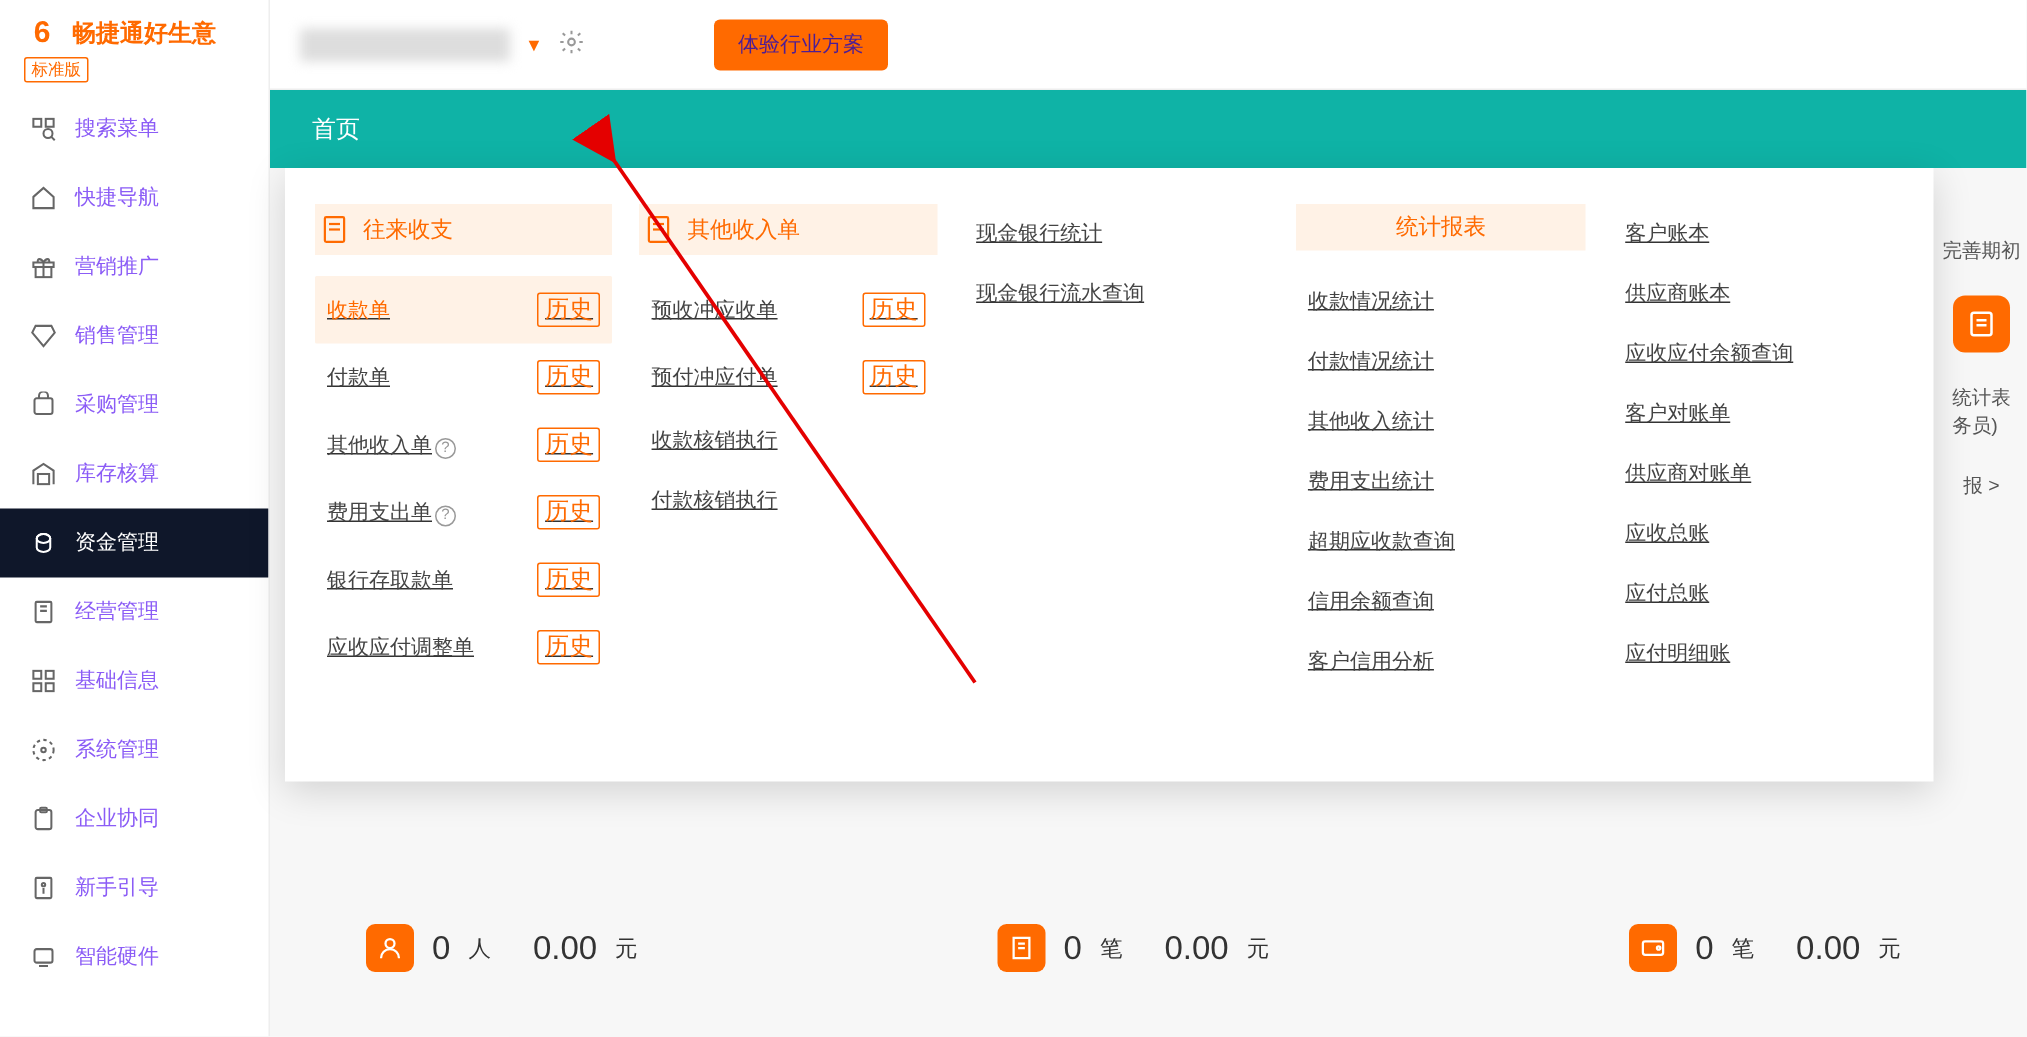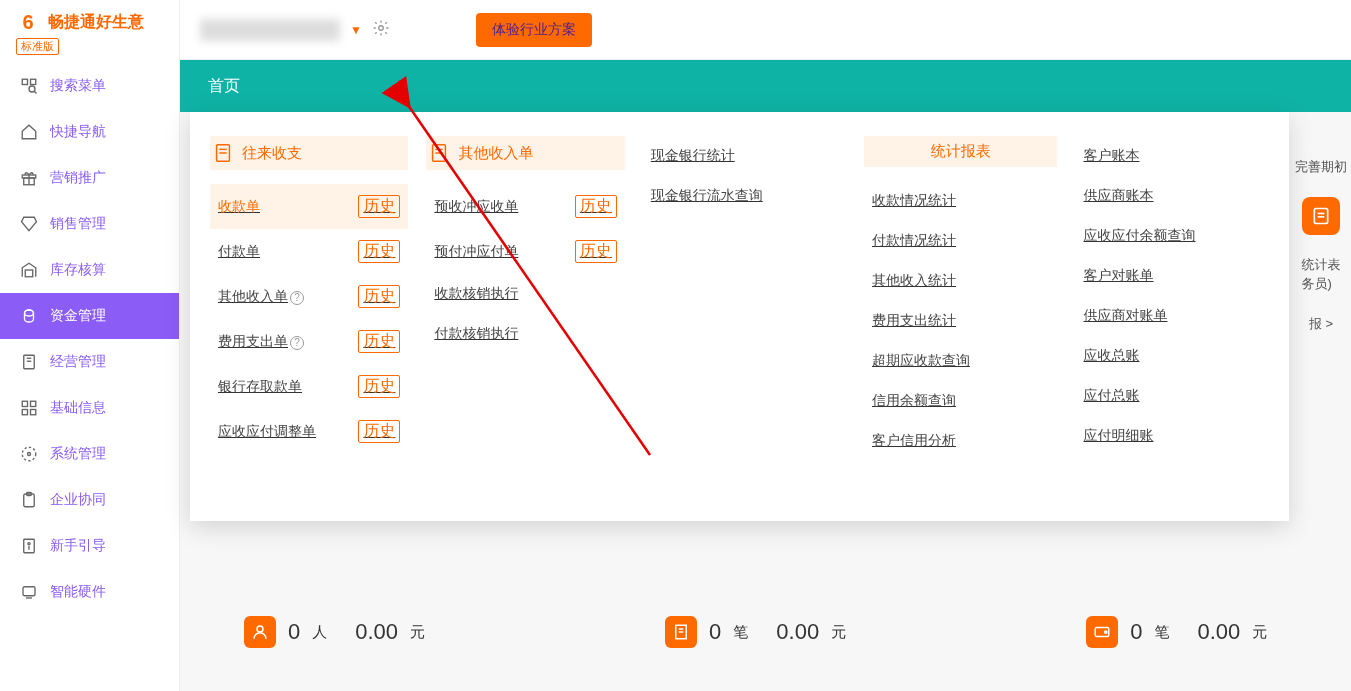--- a/index.html
+++ b/index.html
@@ -7,21 +7,21 @@
     .app { display: flex; height: 691px; }
 
     .sidebar { width: 180px; background: #fff; border-right: 1px solid #eee; display: flex; flex-direction: column; }
     .logo-area { padding: 10px 16px 8px; }
     .logo-row { display: flex; align-items: center; gap: 8px; }
     .logo-mark { width: 24px; height: 24px; background: #fff; border-radius: 4px; display: inline-flex; align-items: center; justify-content: center; color: #ff6a00; font-weight: 900; font-size: 20px; }
     .logo-text { color: #ff6a00; font-weight: 700; font-size: 16px; }
     .logo-badge { display: inline-block; font-size: 11px; color: #ff6a00; border: 1px solid #ff6a00; border-radius: 2px; padding: 0 4px; margin-top: 4px; }
     .nav { flex: 1; overflow-y: auto; }
     .nav-item { display: flex; align-items: center; gap: 12px; padding: 14px 20px; color: #8b5cf6; cursor: pointer; }
-    .nav-item.active { background: #8b5cf6; color: #fff; }
+    .nav-item.active { background: #0f172a; color: #fff; }
     .nav-icon { width: 18px; height: 18px; display: inline-flex; align-items: center; justify-content: center; }
     .nav-icon svg { width: 18px; height: 18px; }
     .nav-item.active .nav-icon svg { stroke: #fff; }
 
     .main { flex: 1; position: relative; background: #fff; }
     .topbar { display: flex; align-items: center; padding: 10px 20px; gap: 16px; background: #fff; border-bottom: 1px solid #eee; height: 60px; }
     .org-selector { display: flex; align-items: center; gap: 10px; min-width: 260px; }
     .org-blur { filter: blur(4px); background: #ddd; width: 140px; height: 22px; border-radius: 2px; }
     .chevron-down { color: #ff6a00; font-size: 12px; }
     .gear { color: #999; }
@@ -101,20 +101,29 @@
           </span>
         <span>营销推广</span>
       </div>
       <div class="nav-item">
         <span class="nav-icon">
             <svg viewBox="0 0 24 24" fill="none" stroke="#666" stroke-width="1.8">
               <path d="M5 3 H19 L22 9 L12 21 L2 9 Z"></path>
             </svg>
           </span>
         <span>销售管理</span>
+      </div>
+      <div class="nav-item">
+        <span class="nav-icon">
+            <svg viewBox="0 0 24 24" fill="none" stroke="#666" stroke-width="1.8">
+              <rect x="4" y="6" width="16" height="14" rx="2"></rect>
+              <path d="M8 6 V4 a4 4 0 0 1 8 0 V6"></path>
+            </svg>
+          </span>
+        <span>采购管理</span>
       </div>
       <div class="nav-item">
         <span class="nav-icon">
             <svg viewBox="0 0 24 24" fill="none" stroke="#666" stroke-width="1.8">
               <path d="M3 21 V9 L12 3 L21 9 V21"></path>
               <rect x="7" y="12" width="10" height="9"></rect>
             </svg>
           </span>
         <span>库存核算</span>
       </div>

